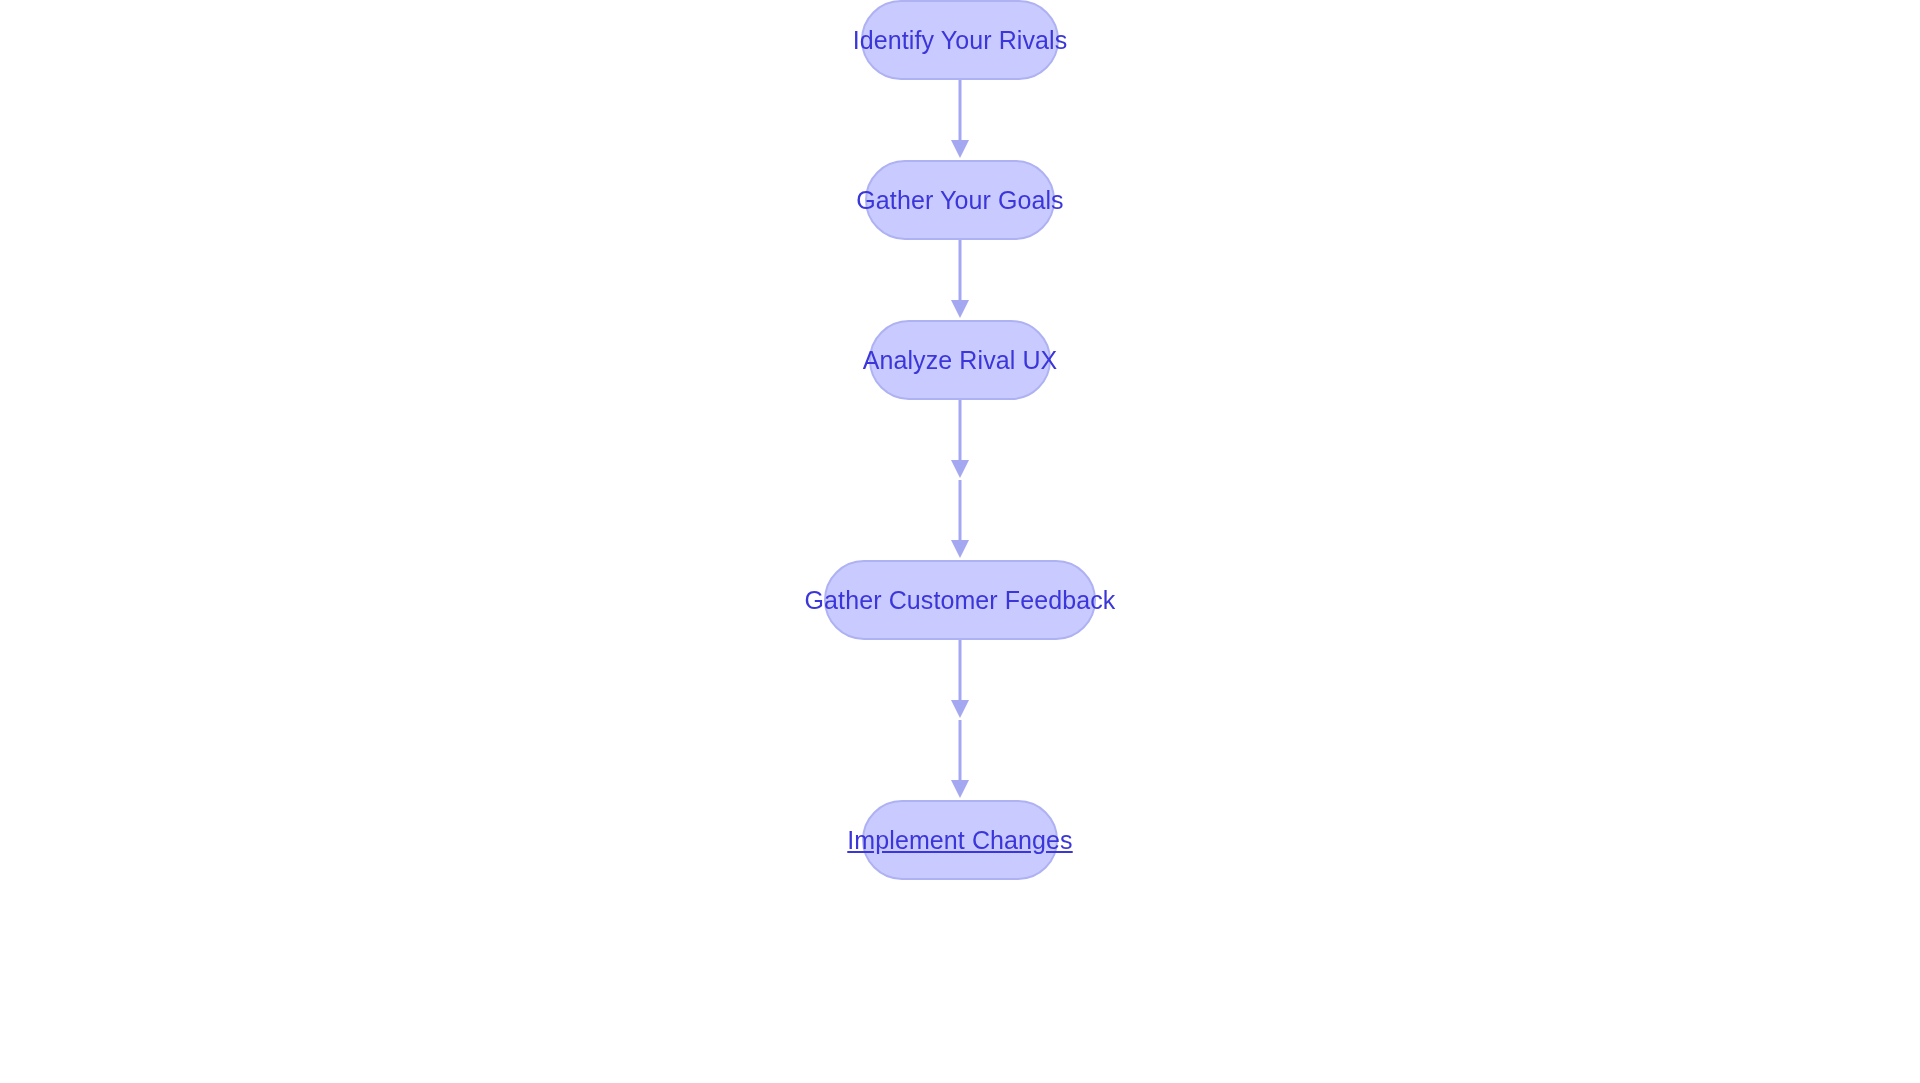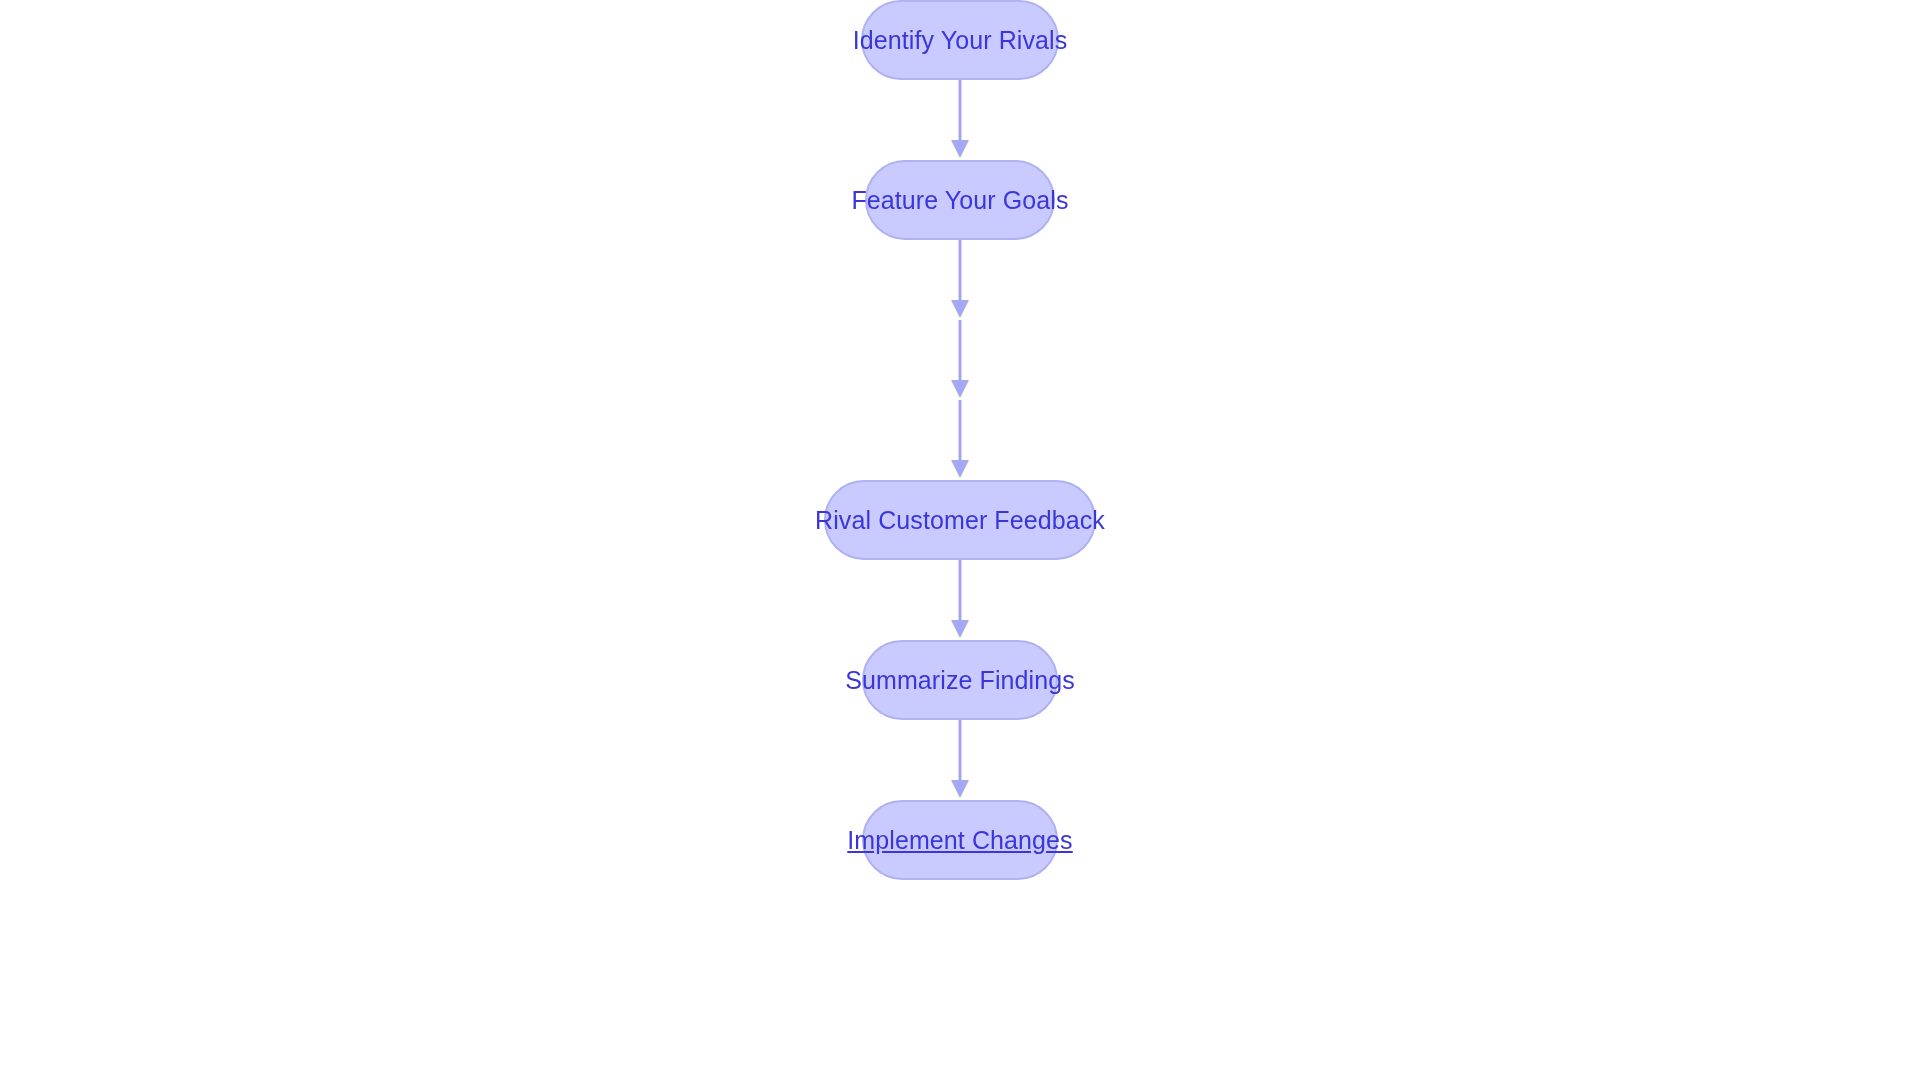--- a/index.html
+++ b/index.html
@@ -71,47 +71,47 @@
 <div id="flowchart-canvas">
   <div class="flow-column">
 
     <div class="flow-node" style="width:198px;">Identify Your Rivals</div>
 
     <svg class="flow-connector" viewBox="0 0 40 80">
       <line x1="20" y1="0" x2="20" y2="62"></line>
       <polygon points="11,60 29,60 20,78"></polygon>
     </svg>
 
-    <div class="flow-node" style="width:190px;">Feature Your Goals</div>
+    <div class="flow-node" style="width:190px;">Gather Your Goals</div>
+
+    <svg class="flow-connector" viewBox="0 0 40 80">
+      <line x1="20" y1="0" x2="20" y2="62"></line>
+      <polygon points="11,60 29,60 20,78"></polygon>
+    </svg>
+
+    <div class="flow-node" style="width:182px;">Analyze Rival UX</div>
 
     <svg class="flow-connector" viewBox="0 0 40 80">
       <line x1="20" y1="0" x2="20" y2="62"></line>
       <polygon points="11,60 29,60 20,78"></polygon>
     </svg>
 
 
     <svg class="flow-connector" viewBox="0 0 40 80">
       <line x1="20" y1="0" x2="20" y2="62"></line>
       <polygon points="11,60 29,60 20,78"></polygon>
     </svg>
 
+    <div class="flow-node" style="width:272px;">Gather Customer Feedback</div>
 
     <svg class="flow-connector" viewBox="0 0 40 80">
       <line x1="20" y1="0" x2="20" y2="62"></line>
       <polygon points="11,60 29,60 20,78"></polygon>
     </svg>
 
-    <div class="flow-node" style="width:272px;">Rival Customer Feedback</div>
-
-    <svg class="flow-connector" viewBox="0 0 40 80">
-      <line x1="20" y1="0" x2="20" y2="62"></line>
-      <polygon points="11,60 29,60 20,78"></polygon>
-    </svg>
-
-    <div class="flow-node" style="width:196px;">Summarize Findings</div>
 
     <svg class="flow-connector" viewBox="0 0 40 80">
       <line x1="20" y1="0" x2="20" y2="62"></line>
       <polygon points="11,60 29,60 20,78"></polygon>
     </svg>
 
     <div class="flow-node" style="width:196px;text-decoration:underline;">Implement Changes</div>
 
   </div>
 </div>

